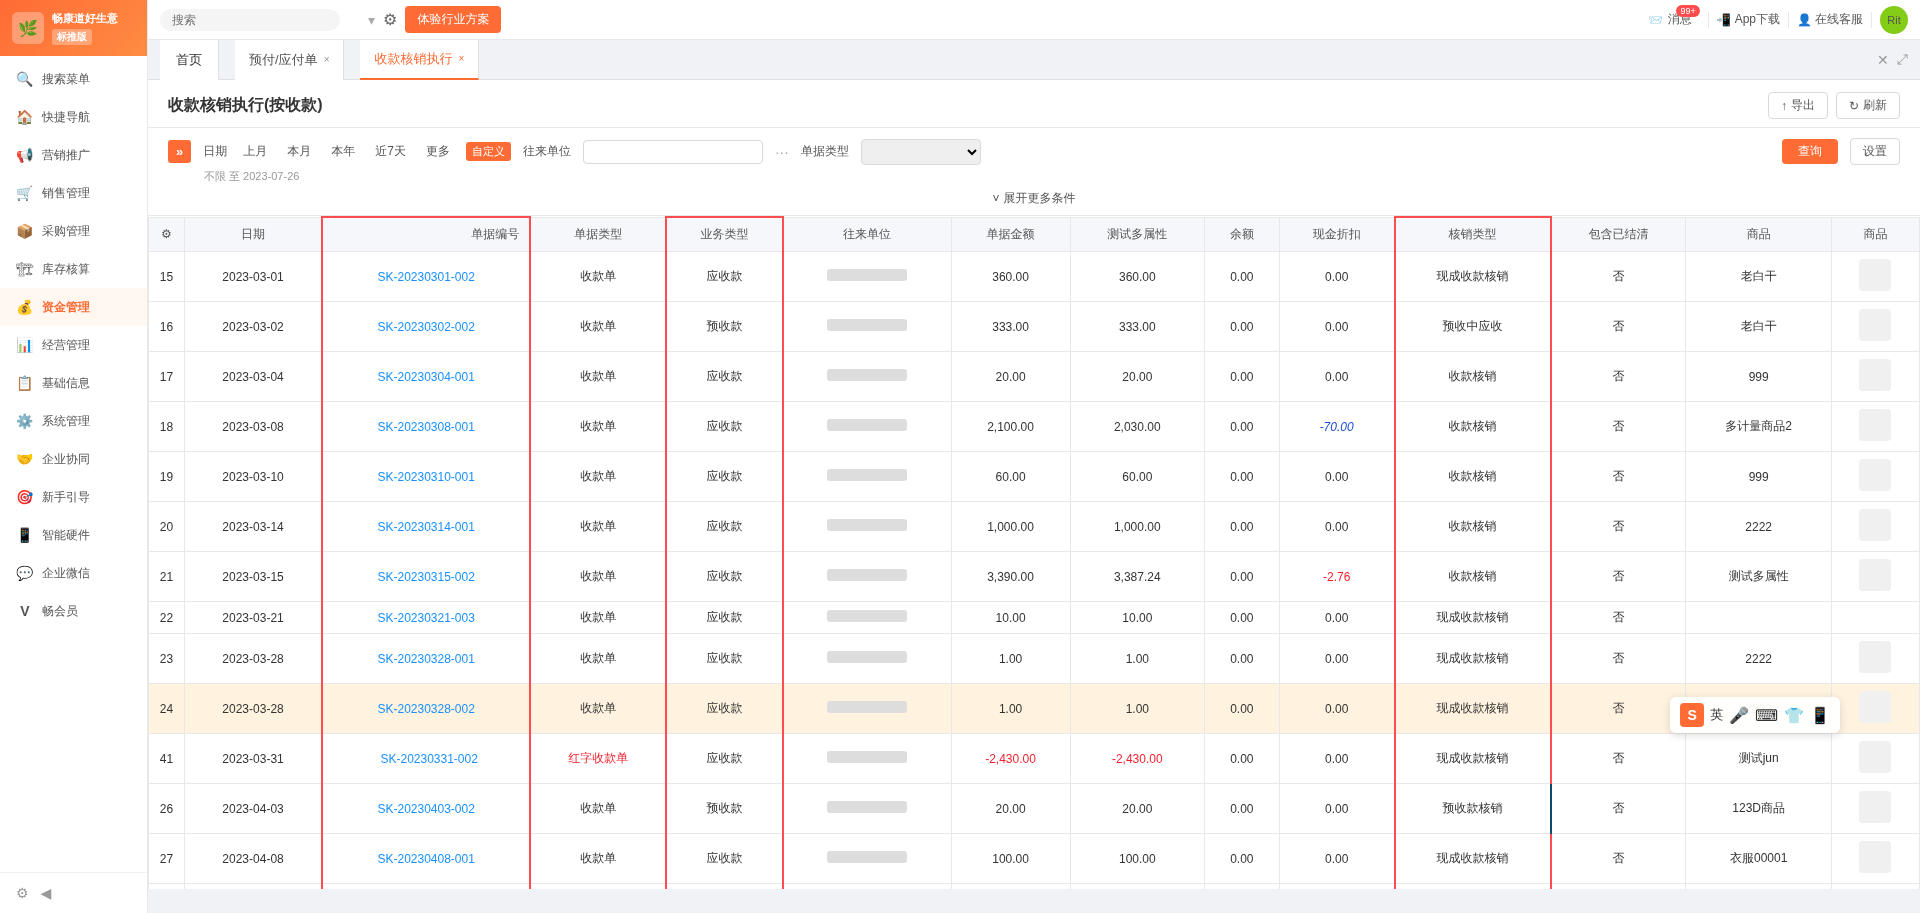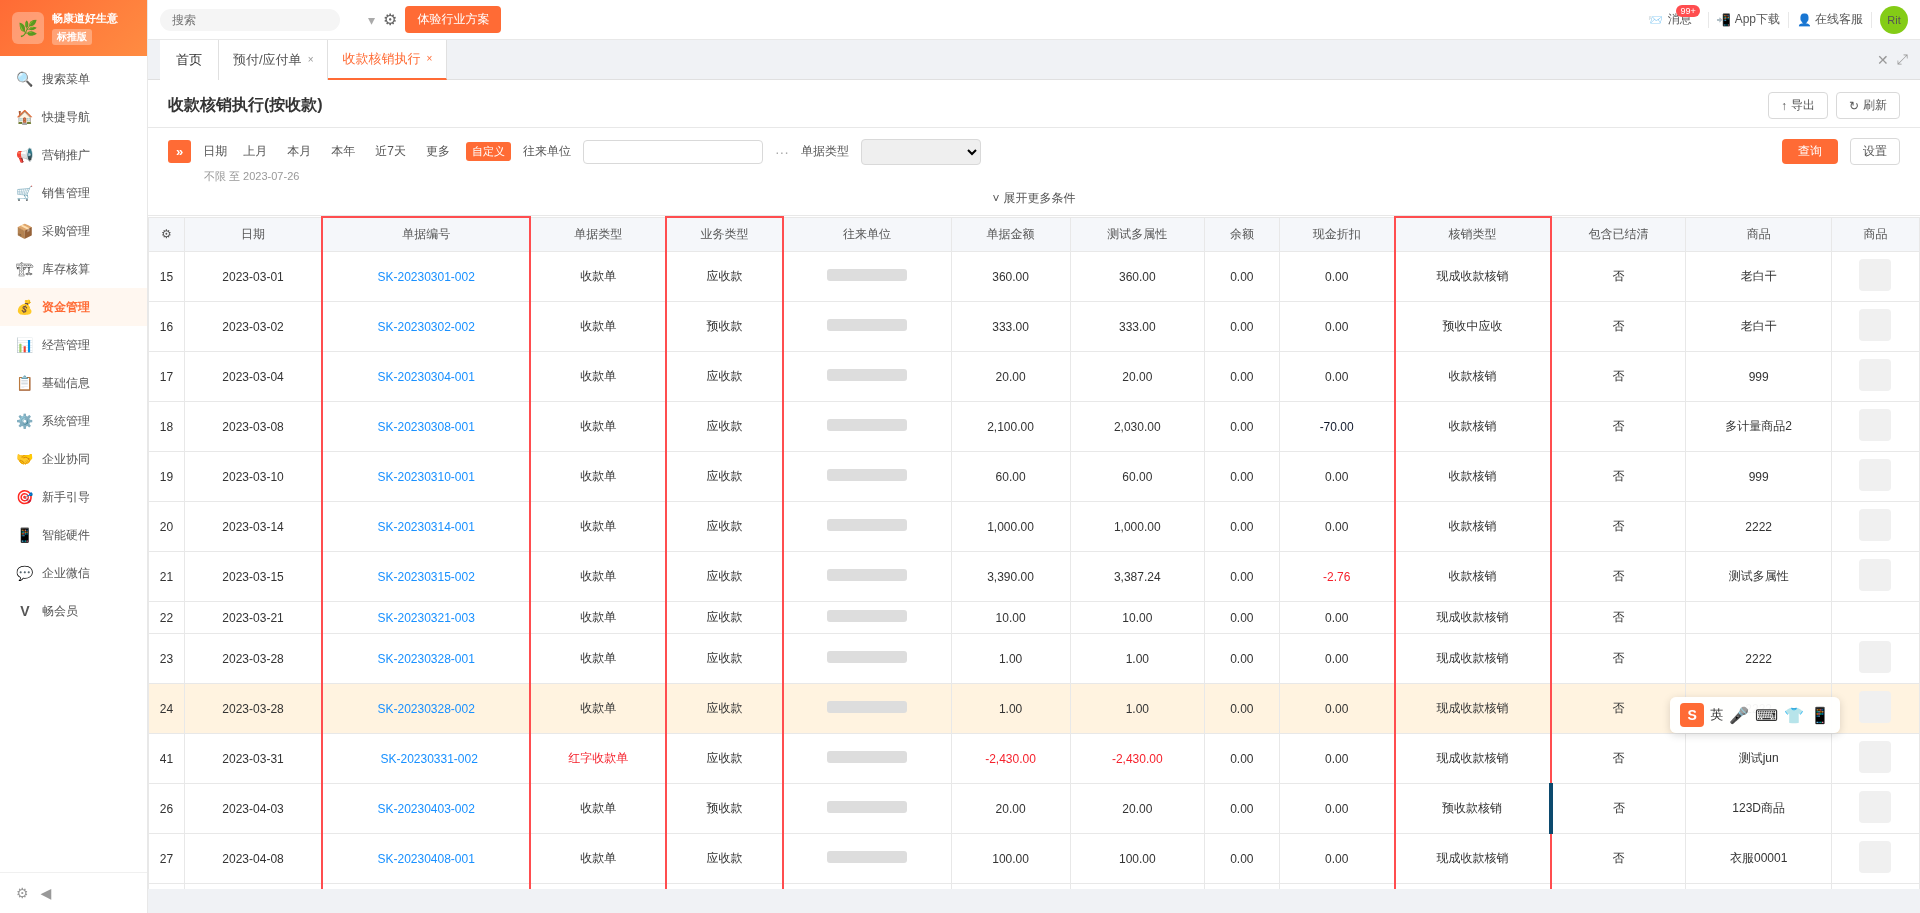--- a/index.html
+++ b/index.html
@@ -25,21 +25,21 @@
     .topbar-search { flex: 1; max-width: 200px; }
     .topbar-search input { width: 100%; border: 1px solid #d9d9d9; border-radius: 4px; padding: 4px 8px; font-size: 12px; outline: none; }
     .topbar-btn { background: #ff6b35; color: #fff; border: none; border-radius: 4px; padding: 5px 12px; font-size: 12px; cursor: pointer; }
     .topbar-gear { color: #666; cursor: pointer; font-size: 16px; }
     .topbar-msg { display: flex; align-items: center; gap: 4px; color: #555; cursor: pointer; font-size: 12px; position: relative; }
     .msg-badge { background: #ff4d4f; color: #fff; font-size: 9px; padding: 1px 4px; border-radius: 8px; position: absolute; top: -6px; right: -8px; }
     .topbar-divider { width: 1px; height: 16px; background: #e8e8e8; }
     .topbar-link { color: #555; font-size: 12px; cursor: pointer; display: flex; align-items: center; gap: 3px; }
 
     
-    .tabbar { height: 40px; background: #fff; border-bottom: 1px solid #e8e8e8; display: flex; align-items: center; padding: 0 12px; gap: 0; }
+    .tabbar { height: 40px; background: #fff; border-bottom: 1px solid #e8e8e8; display: flex; align-items: center; padding: 0 12px; gap: 16px; }
     .tab { display: flex; align-items: center; gap: 6px; padding: 0 14px; height: 40px; border-right: 1px solid #e8e8e8; cursor: pointer; color: #555; font-size: 13px; white-space: nowrap; }
     .tab.active { color: #ff6b35; border-bottom: 2px solid #ff6b35; background: #fff7f0; justify-content: space-between; }
     .tab-close { color: #999; font-size: 10px; cursor: pointer; }
     .tab-home { color: #555; font-size: 13px; }
     .tabbar-right { margin-left: auto; display: flex; align-items: center; gap: 8px; }
     .tabbar-icon { color: #999; cursor: pointer; font-size: 14px; }
     .btn-outline { border: 1px solid #d9d9d9; background: #fff; color: #555; border-radius: 4px; padding: 4px 12px; font-size: 12px; cursor: pointer; display: flex; align-items: center; gap: 4px; }
     .btn-primary { background: #ff6b35; color: #fff; border: none; border-radius: 4px; padding: 4px 16px; font-size: 12px; cursor: pointer; }
     .btn-default { background: #fff; color: #555; border: 1px solid #d9d9d9; border-radius: 4px; padding: 4px 12px; font-size: 12px; cursor: pointer; }
     .filter-date-btn { border: none; background: none; color: #555; font-size: 12px; cursor: pointer; padding: 2px 4px; }
@@ -242,21 +242,21 @@
     </div>
 
     <div class="table-container" style="margin:0;overflow:auto;max-height:calc(913px - 240px);">
       <table class="data-table">
         <thead>
           <tr>
             <th style="width:36px;">
               <span>⚙</span>
             </th>
             <th>日期</th>
-            <th style="border-left:2px solid #ff4d4f;border-right:2px solid #ff4d4f;border-top:2px solid #ff4d4f;">单据编号</th>
+            <th style="border-left:2px solid #ff4d4f;border-right:2px solid #ff4d4f;border-top:2px solid #ff4d4f;text-align:right;">单据编号</th>
             <th>单据类型</th>
             <th style="border-left:2px solid #ff4d4f;border-right:2px solid #ff4d4f;border-top:2px solid #ff4d4f;">业务类型</th>
             <th>往来单位</th>
             <th>单据金额</th>
             <th>测试多属性</th>
             <th>余额</th>
             <th>现金折扣</th>
             <th style="border-left:2px solid #ff4d4f;border-right:2px solid #ff4d4f;border-top:2px solid #ff4d4f;">核销类型</th>
             <th>包含已结清</th>
             <th>商品</th>
@@ -329,21 +329,21 @@
       <td>2023-03-08</td>
       <td style="border-left:2px solid #ff4d4f;border-right:2px solid #ff4d4f;">
         <a class="link-text">SK-20230308-001</a>
       </td>
       <td style="">收款单</td>
       <td style="border-left:2px solid #ff4d4f;border-right:2px solid #ff4d4f;">应收款</td>
       <td><span style="display:inline-block;width:80px;height:12px;background:#ddd;border-radius:3px;"></span></td>
       <td style="">2,100.00</td>
       <td style="">2,030.00</td>
       <td>0.00</td>
-      <td style="color:#0f172a;">-70.00</td>
+      <td style="color:#1d4ed8;font-style:italic;">-70.00</td>
       <td style="border-left:2px solid #ff4d4f;border-right:2px solid #ff4d4f;">收款核销</td>
       <td>否</td>
       <td>多计量商品2</td>
       <td>
         <span style="display:inline-block;width:32px;height:32px;background:#f0f0f0;border-radius:4px;"></span>
       </td>
     </tr>
             <tr>
       <td>19</td>
       <td>2023-03-10</td>
@@ -490,21 +490,21 @@
       <td style="border-left:2px solid #ff4d4f;border-right:2px solid #ff4d4f;">
         <a class="link-text">SK-20230403-002</a>
       </td>
       <td style="">收款单</td>
       <td style="border-left:2px solid #ff4d4f;border-right:2px solid #ff4d4f;">预收款</td>
       <td><span style="display:inline-block;width:80px;height:12px;background:#ddd;border-radius:3px;"></span></td>
       <td style="">20.00</td>
       <td style="">20.00</td>
       <td>0.00</td>
       <td style="">0.00</td>
-      <td style="border-left:2px solid #ff4d4f;border-right:4px solid #0c4a6e;">预收款核销</td>
+      <td style="border-left:2px solid #ff4d4f;border-right:2px solid #0c4a6e;">预收款核销</td>
       <td>否</td>
       <td>123D商品</td>
       <td>
         <span style="display:inline-block;width:32px;height:32px;background:#f0f0f0;border-radius:4px;"></span>
       </td>
     </tr>
             <tr>
       <td>27</td>
       <td>2023-04-08</td>
       <td style="border-left:2px solid #ff4d4f;border-right:2px solid #ff4d4f;">

